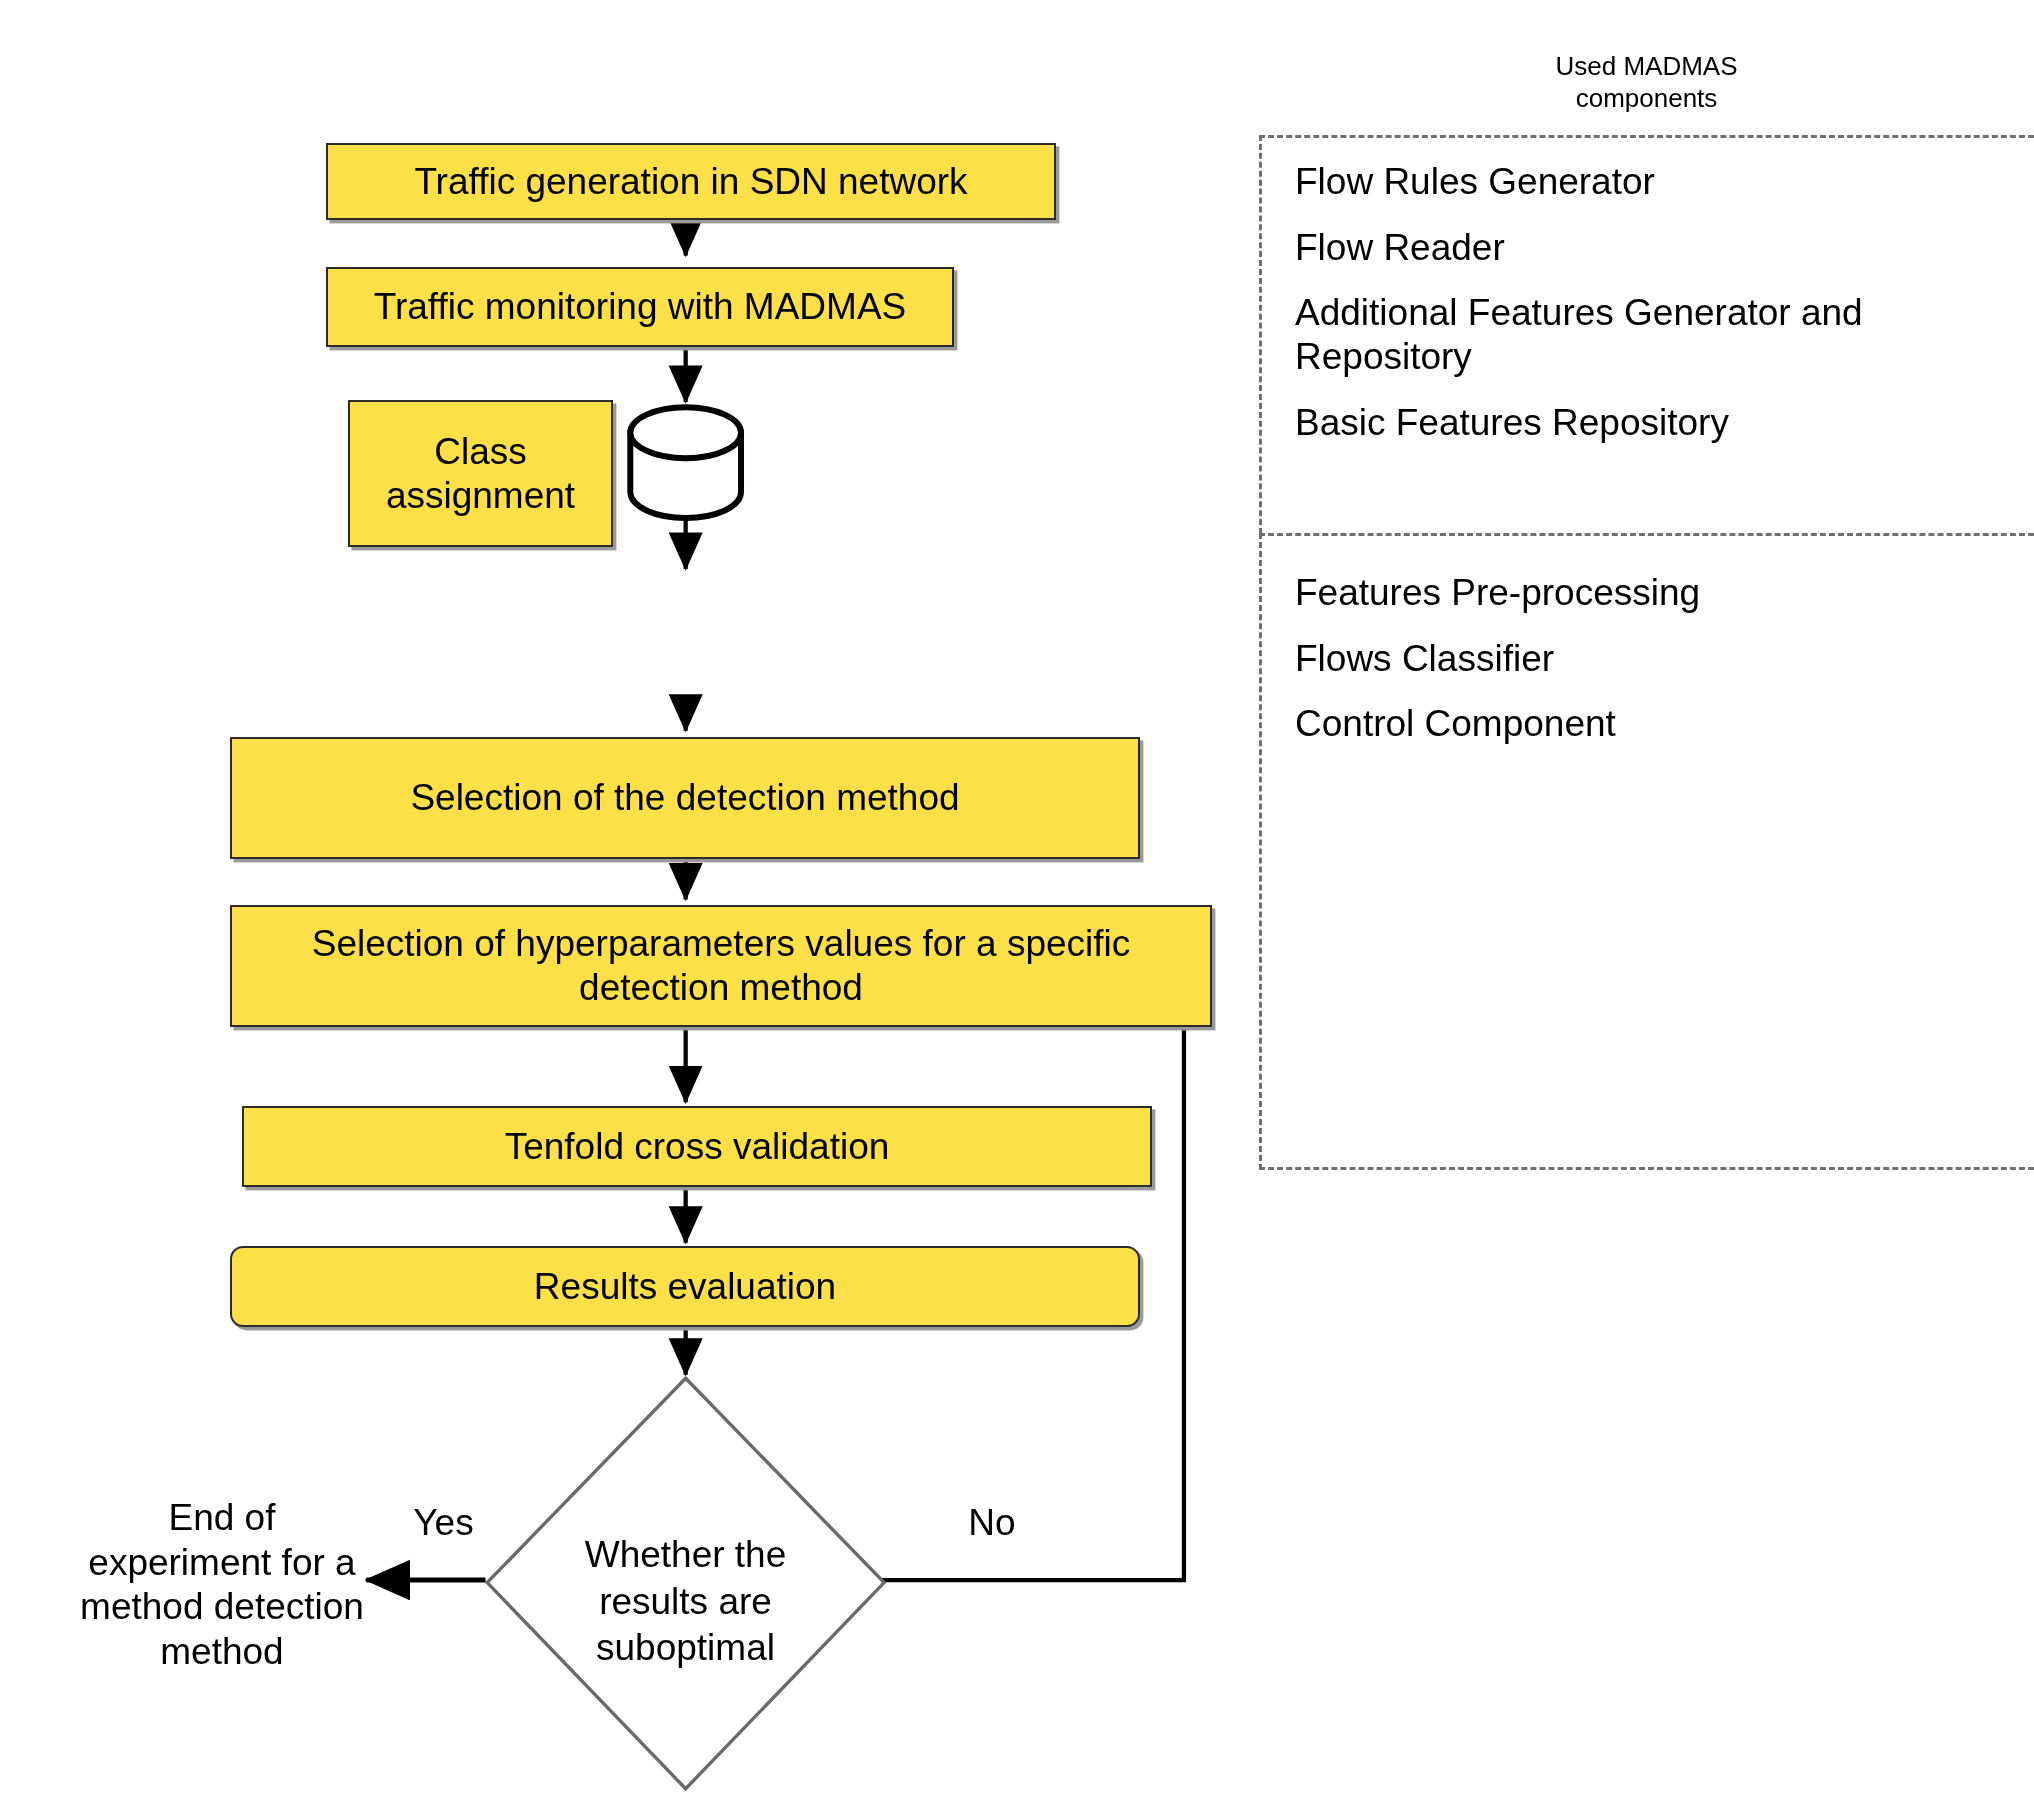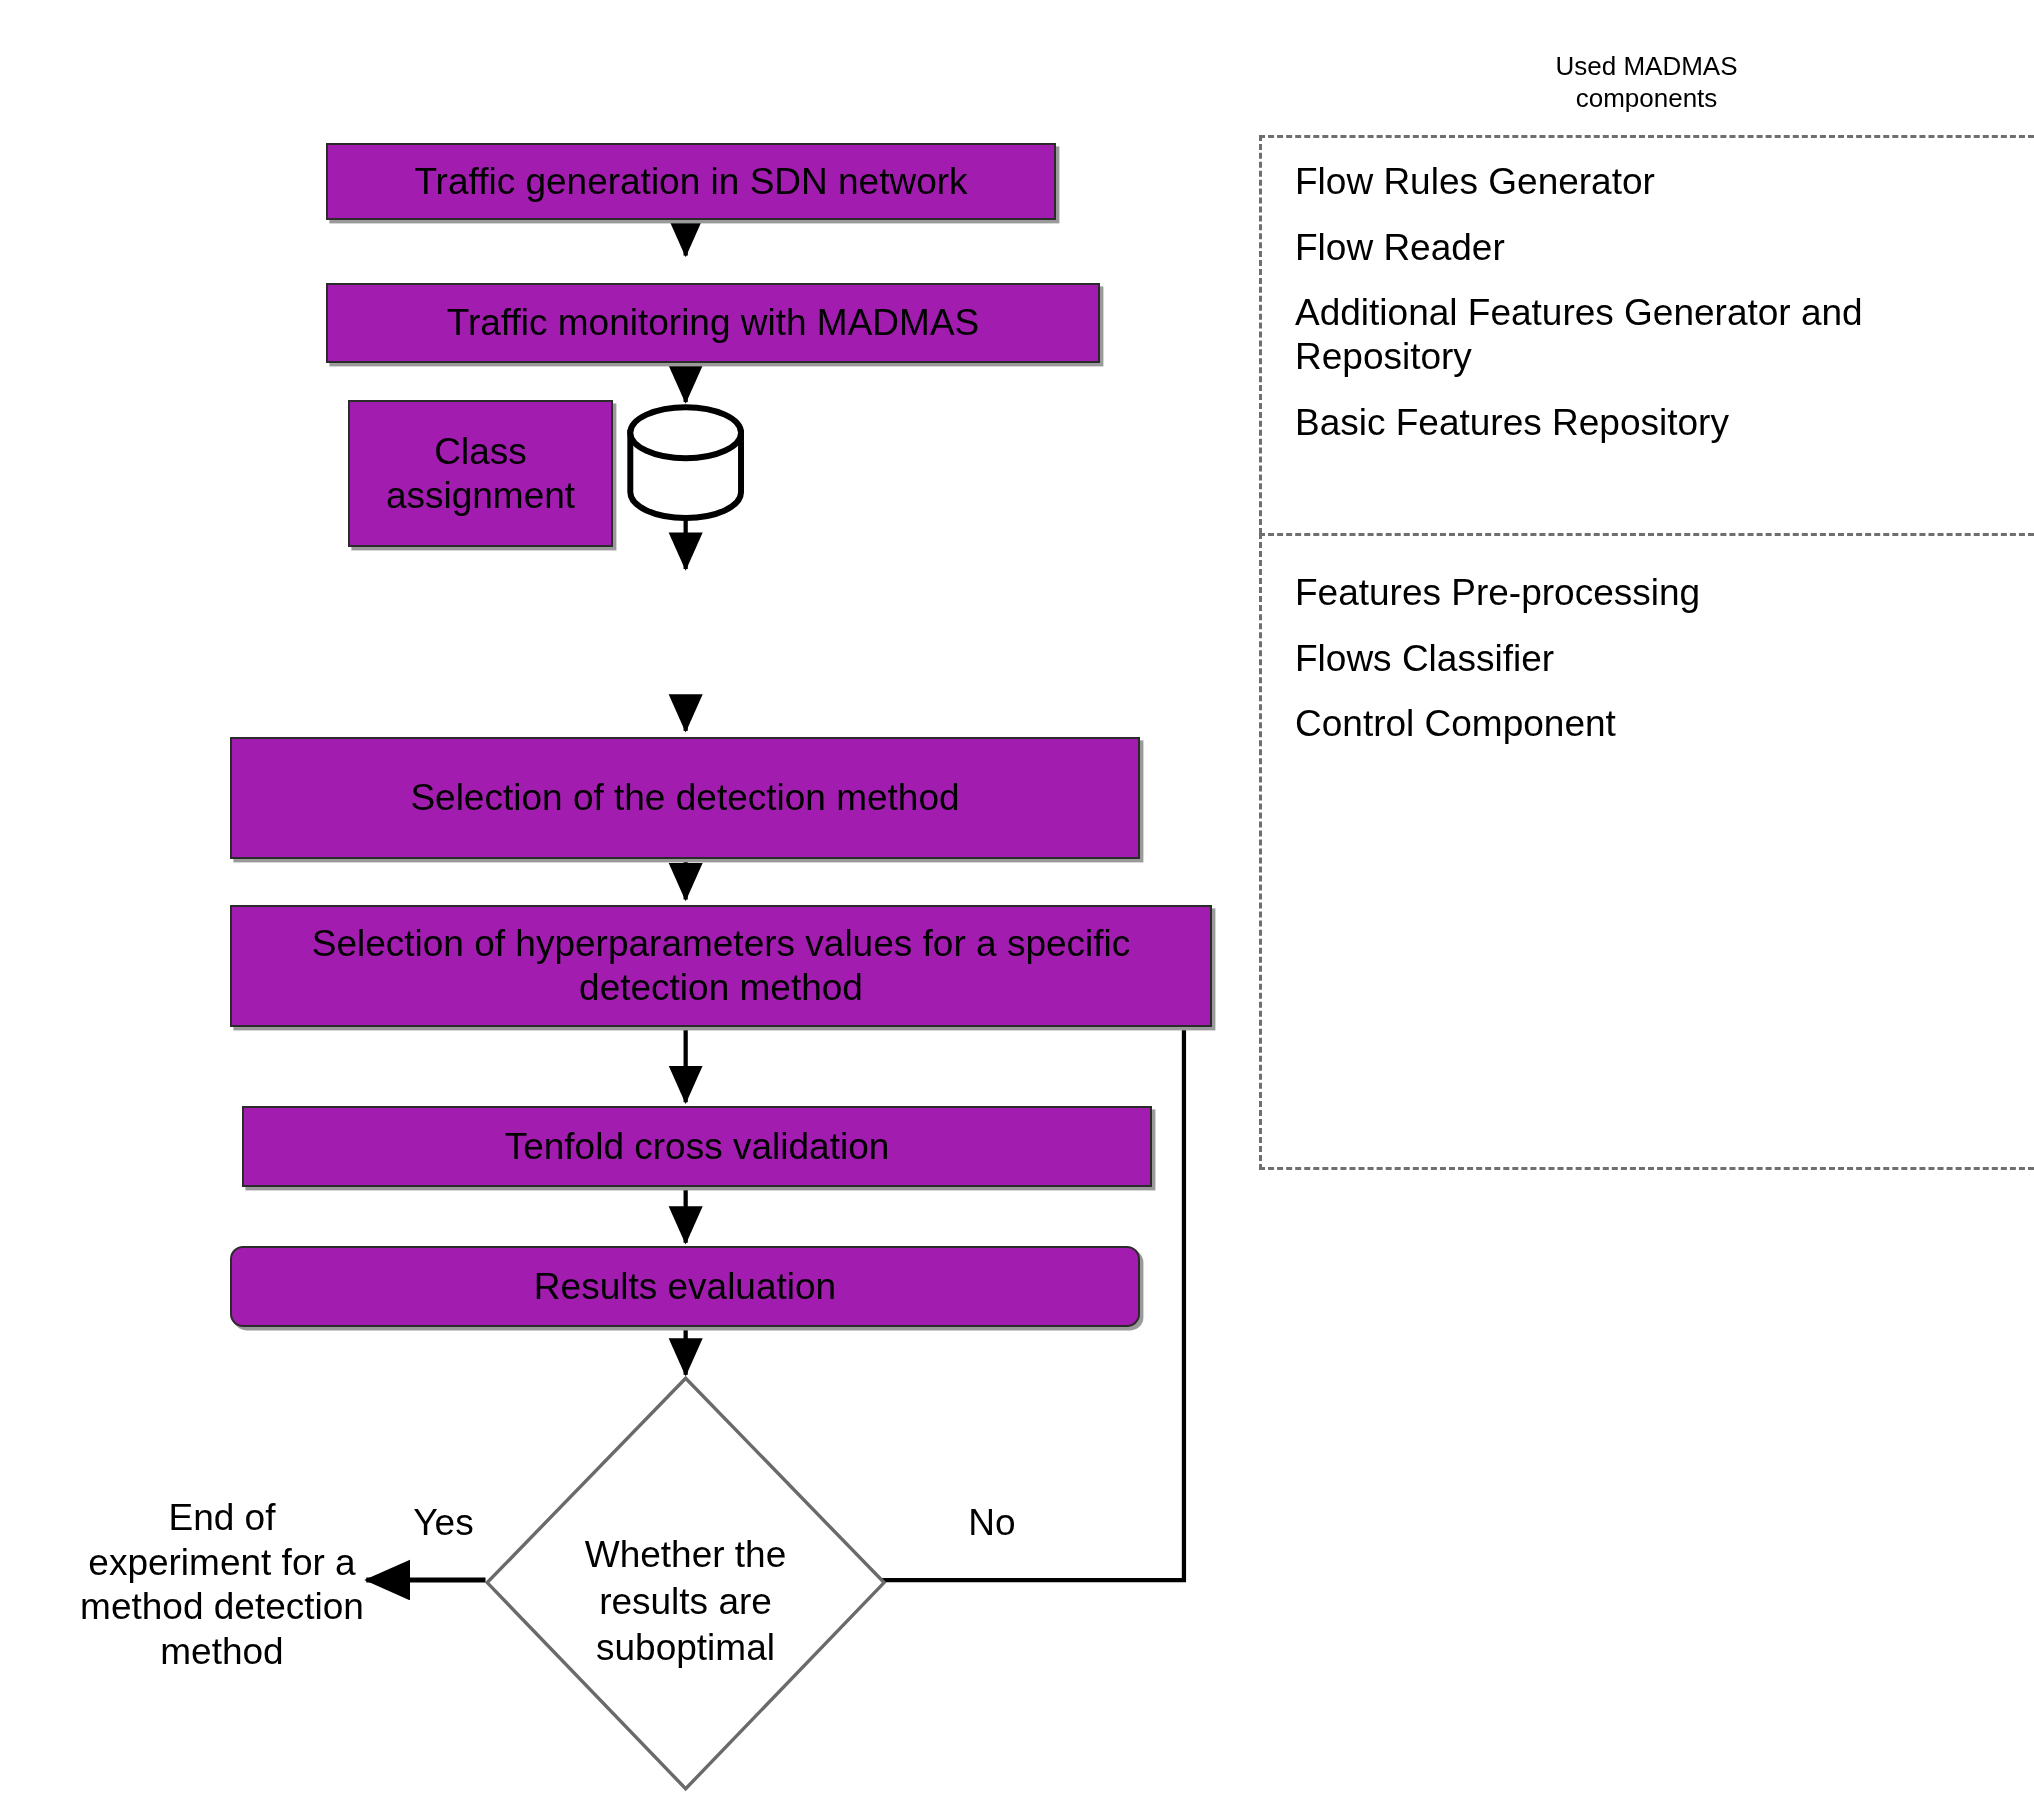--- a/index.html
+++ b/index.html
@@ -7,21 +7,21 @@
     width:2034px;height:1799px;position:relative;overflow:hidden;
     font-family:"Liberation Sans", sans-serif;
     color:#000000;
   }
   .canvas{position:absolute;left:0;top:0;width:2034px;height:1799px;}
   svg.layer{position:absolute;left:0;top:0;width:2034px;height:1799px;}
 
   
   .node{
     position:absolute;
-    background:#a21caf;
+    background:#fde047;
     border:2.6px solid #2b2b2b;
     box-sizing:border-box;
     display:flex;align-items:center;justify-content:center;
     text-align:center;
     line-height:1.18;
     font-size:37px;
     box-shadow:3.4px 3.4px 0 0 #9a9a9a;
   }
   .node span{display:block;padding:0 12px;}
 
@@ -110,21 +110,21 @@
     <g>
       <path d="M740,508 L740,578 A65,30 0 0 0 870,578 L870,508 Z" fill="#ffffff" stroke="#000000" stroke-width="7"></path>
       <ellipse cx="805" cy="508" rx="65" ry="30" fill="#ffffff" stroke="#000000" stroke-width="7"></ellipse>
     </g>
   </svg>
 
   <div class="node" style="left:326px;top:143px;width:730px;height:77px;">
     <span>Traffic generation in SDN network</span>
   </div>
 
-  <div class="node" style="left:326px;top:267px;width:774px;height:80px;margin-top:16px;">
+  <div class="node" style="left:326px;top:267px;width:628px;height:80px;">
     <span>Traffic monitoring with MADMAS</span>
   </div>
 
   <div class="node" style="left:300px;top:400px;width:265px;height:147px;margin-left:48px;">
     <span>Class
 assignment</span>
   </div>
 
 
   <div class="node" style="left:230px;top:737px;width:910px;height:122px;">

